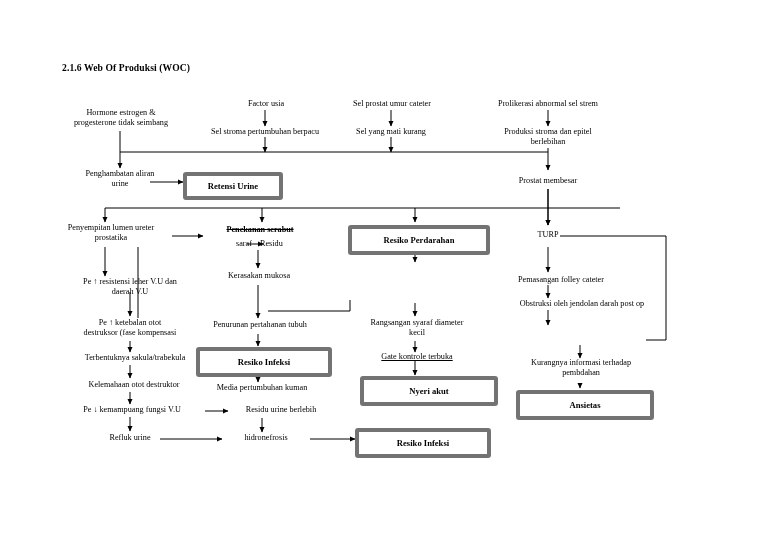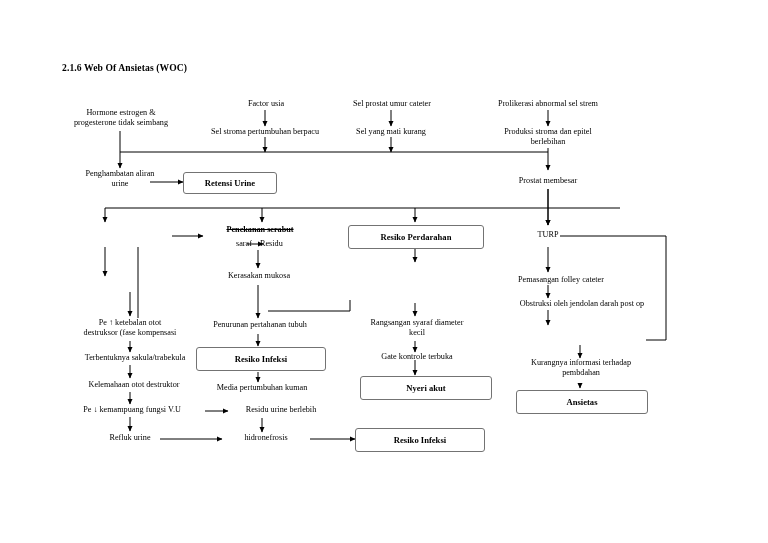--- a/index.html
+++ b/index.html
@@ -33,21 +33,21 @@
     position: absolute;
     left: 62px;
     top: 62px;
     font-size: 9.6px;
     font-weight: bold;
     font-family: "Liberation Serif", serif;
     letter-spacing: 0.1px;
   }
   .box {
     position: absolute;
-    border: 1px solid #737373;
+    border: 4px solid #737373;
     border-radius: 3px;
     background: #fff;
     display: flex;
     align-items: center;
     justify-content: center;
     text-align: center;
     font-size: 8.6px;
     font-weight: bold;
     font-family: "Liberation Serif", serif;
   }
@@ -60,21 +60,21 @@
     width: 768px;
     height: 543px;
     pointer-events: none;
   }
 </style>
 </head>
 <body>
 
 <div id="canvas">
 
-  <div class="title">2.1.6 Web Of Ansietas (WOC)</div>
+  <div class="title">2.1.6 Web Of Produksi (WOC)</div>
 
   <svg class="edges" viewBox="0 0 768 543">
     <defs>
       <marker id="ah" markerWidth="7" markerHeight="7" refX="5.2" refY="2.6" orient="auto">
         <path d="M0,0 L5.6,2.6 L0,5.2 z" fill="#000"></path>
       </marker>
     </defs>
     <g stroke="#000" stroke-width="1" fill="none" marker-end="url(#ah)">
 
       <path d="M265,110 L265,126"></path>
@@ -162,39 +162,43 @@
   <div class="node" style="left:187px; top:127px; width:156px;">Sel stroma pertumbuhan berpacu</div>
   <div class="node" style="left:334px; top:127px; width:114px;">Sel yang mati kurang</div>
   <div class="node" style="left:478px; top:127px; width:140px;">Produksi stroma dan epitel
 berlebihan</div>
 
   <div class="node" style="left:62px; top:169px; width:116px;">Penghambatan aliran
 urine</div>
   <div class="box" style="left:183px; top:172px; width:92px; height:20px;">Retensi Urine</div>
   <div class="node" style="left:498px; top:176px; width:100px;">Prostat membesar</div>
 
+  <div class="node" style="left:50px; top:223px; width:122px;">Penyempitan lumen ureter
+prostatika</div>
   <div class="node strike" style="left:208px; top:225px; width:104px; font-weight:bold;">Penekanan serabut</div>
   <div class="node" style="left:208px; top:239px; width:40px; text-align:left;margin-left:28px;">saraf</div>
   <div class="node" style="left:260px; top:239px; width:40px; text-align:left;">Residu</div>
   <div class="box" style="left:348px; top:225px; width:134px; height:22px;">Resiko Perdarahan</div>
   <div class="node" style="left:522px; top:230px; width:52px;">TURP</div>
 
+  <div class="node" style="left:62px; top:277px; width:136px;">Pe ↑ resistensi leher V.U dan
+daerah V.U</div>
   <div class="node" style="left:206px; top:271px; width:106px;">Kerasakan mukosa</div>
   <div class="node" style="left:496px; top:275px; width:130px;">Pemasangan folley cateter</div>
 
   <div class="node" style="left:68px; top:318px; width:124px;">Pe ↑ ketebalan otot
 destruksor (fase kompensasi</div>
   <div class="node" style="left:198px; top:320px; width:124px;">Penurunan pertahanan tubuh</div>
   <div class="node" style="left:350px; top:318px; width:134px;">Rangsangan syaraf diameter
 kecil</div>
   <div class="node" style="left:494px; top:299px; width:176px;">Obstruksi oleh jendolan darah post op</div>
 
   <div class="node" style="left:62px; top:353px; width:146px;">Terbentuknya sakula/trabekula</div>
   <div class="box" style="left:196px; top:347px; width:128px; height:22px;">Resiko Infeksi</div>
-  <div class="node" style="left:358px; top:352px; width:118px;">Gate kontrole terbuka</div>
+  <div class="node" style="left:358px; top:352px; width:118px;text-decoration:underline;">Gate kontrole terbuka</div>
 
   <div class="node" style="left:58px; top:380px; width:152px;">Kelemahaan otot destruktor</div>
   <div class="node" style="left:198px; top:383px; width:128px;">Media pertumbuhan kuman</div>
   <div class="box" style="left:360px; top:376px; width:130px; height:22px;">Nyeri akut</div>
   <div class="node" style="left:508px; top:358px; width:146px;">Kurangnya informasi terhadap
 pembdahan</div>
 
   <div class="node" style="left:56px; top:405px; width:152px;">Pe ↓ kemampuang fungsi V.U</div>
   <div class="node" style="left:226px; top:405px; width:110px;">Residu urine berlebih</div>
   <div class="box" style="left:516px; top:390px; width:130px; height:22px;">Ansietas</div>

